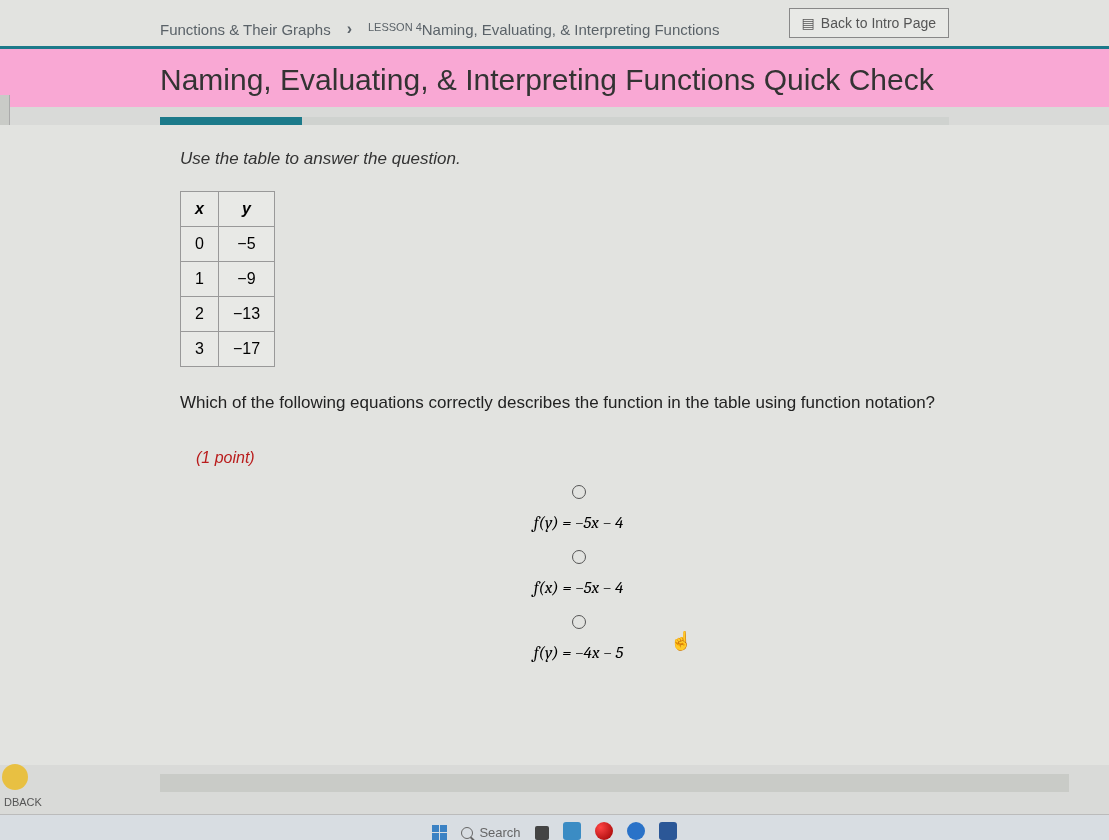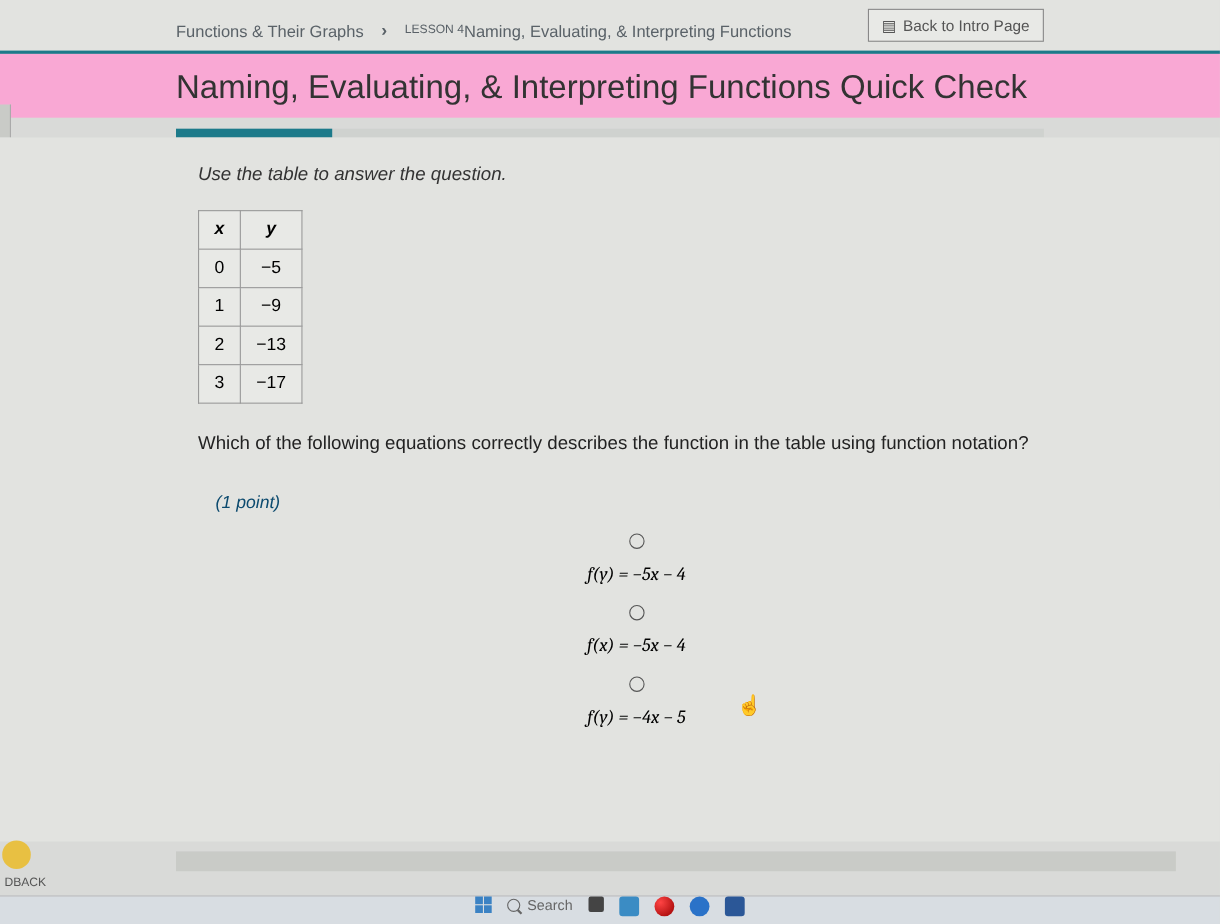--- a/index.html
+++ b/index.html
@@ -98,21 +98,21 @@
       font-style: italic;
     }
     .question-text {
       font-size: 17px;
       color: #222;
       margin-bottom: 36px;
     }
     .points {
       font-style: italic;
       font-size: 16px;
-      color: #0c4a6e;
+      color: #b91c1c;
       margin-bottom: 18px;
       margin-left: 16px;
     }
     .options {
       margin-left: 28px;
     }
     .option-row {
       display: flex;
       align-items: center;
       gap: 14px;
@@ -178,21 +178,21 @@
       border-radius: 50%;
       background: #e8c042;
     }
     .taskbar {
       position: absolute;
       bottom: 0; left: 0; right: 0;
       height: 26px;
       background: #d8dde2;
       border-top: 1px solid #bbb;
       display: flex;
-      align-items: flex-start;
+      align-items: flex-end;
       justify-content: center;
       gap: 14px;
     }
     .win-icon {
       display: grid;
       grid-template-columns: 7px 7px;
       grid-template-rows: 7px 7px;
       gap: 1px;
     }
     .win-icon span { background: #3b82c4; }

